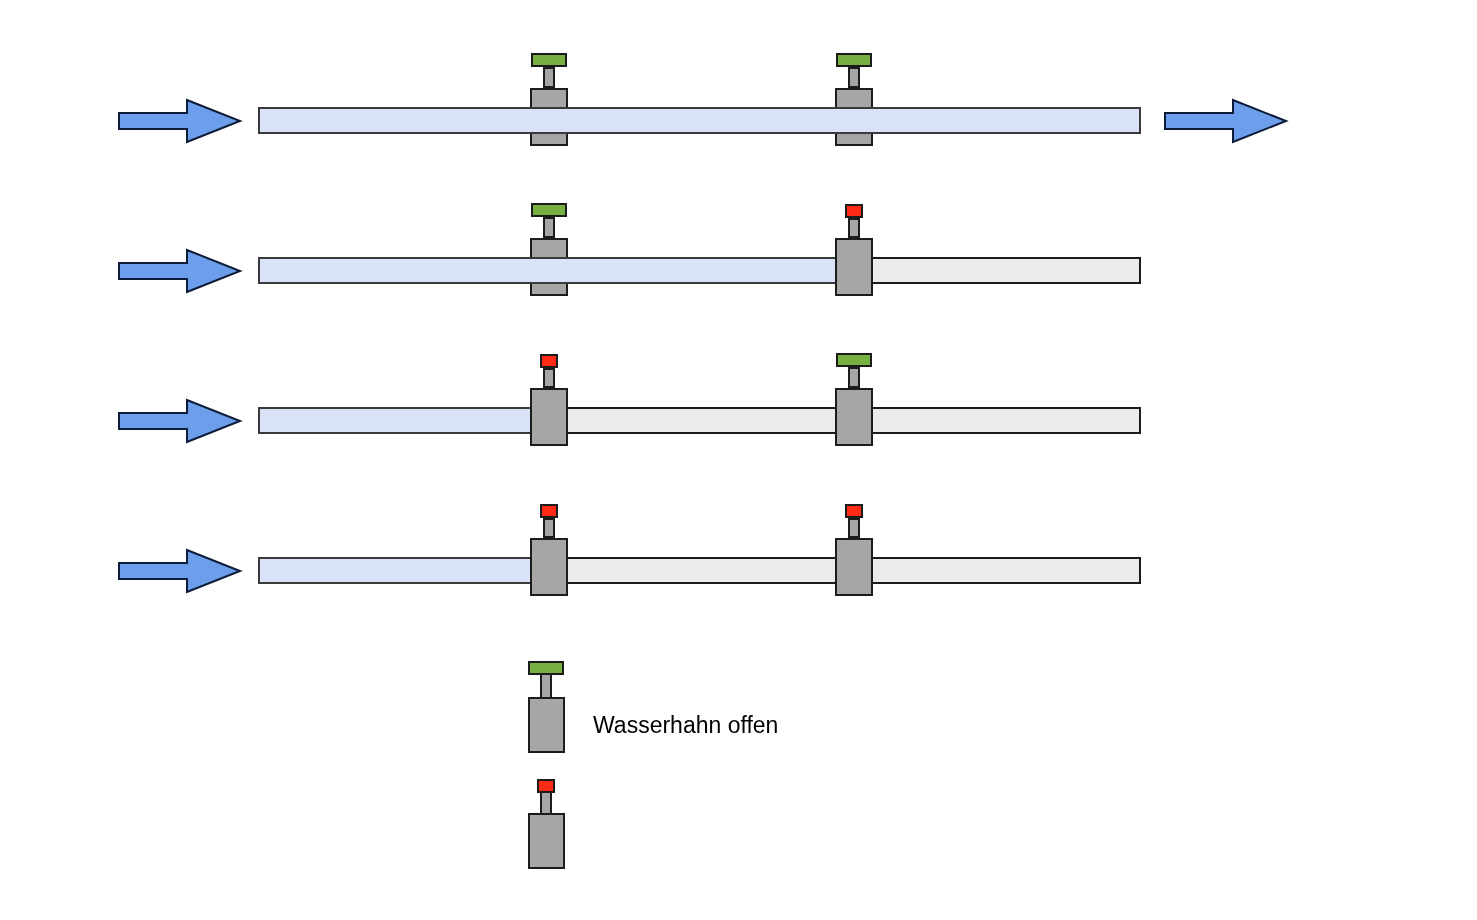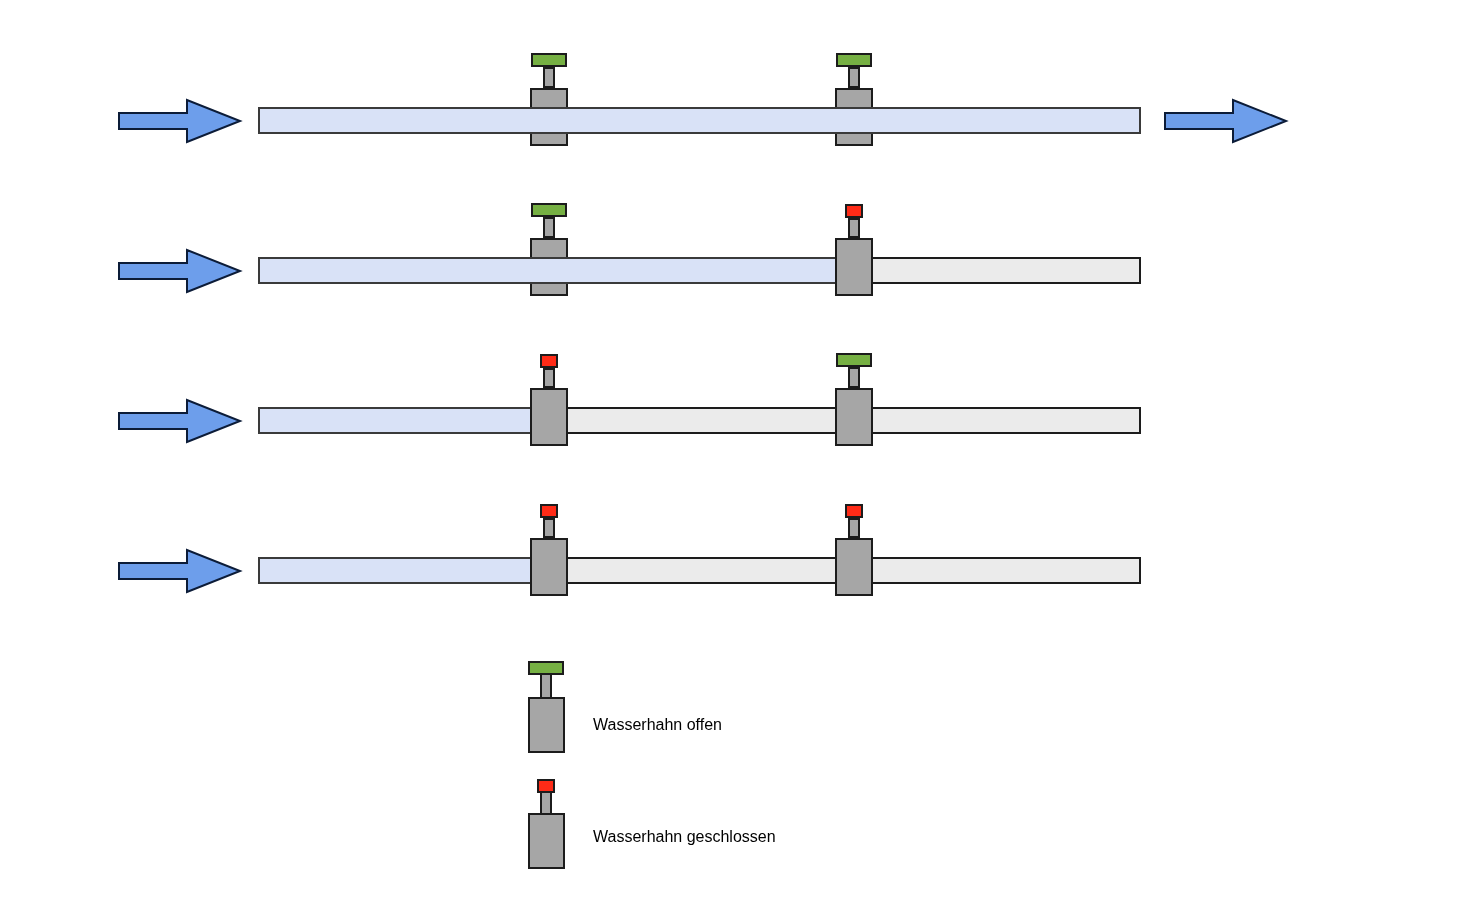--- a/index.html
+++ b/index.html
@@ -28,40 +28,39 @@
   .water-pipe{background:var(--water);border-color:#3a3a3a;}
   .empty-pipe{background:var(--empty);border-color:#1c1c1c;}
   .valve-body{background:var(--valve);border:2px solid var(--outline);width:38px;height:58px;}
   .valve-stem{background:var(--valve);border:2px solid var(--outline);width:12px;}
   .cap-open{background:var(--open-cap);border:2px solid var(--outline);width:36px;height:14px;}
   .cap-closed{background:var(--closed-cap);border:2px solid var(--outline);width:18px;height:14px;}
   .arrow{width:125px;height:46px;z-index:2;}
   .arrow svg{display:block;}
   .arrow polygon{fill:var(--arrow-fill);stroke:var(--arrow-stroke);stroke-width:2;stroke-linejoin:miter;}
   .legend-label{
-    font-size:16px;
+    font-size:23px;
     color:var(--text);
     line-height:28px;
     white-space:nowrap;
   }
 </style>
 </head>
 <body>
 
 <div id="canvas">
 
   <div class="abs cap-open" style="left:528px;top:661px;"></div>
   <div class="abs valve-stem" style="left:540px;top:673px;height:26px;"></div>
   <div class="abs valve-body" style="left:528px;top:697px;width:37px;height:56px;"></div>
   <div class="abs legend-label" style="left:593px;top:711px;">Wasserhahn offen</div>
 
   <div class="abs cap-closed" style="left:537px;top:779px;"></div>
   <div class="abs valve-stem" style="left:540px;top:791px;height:24px;"></div>
   <div class="abs valve-body" style="left:528px;top:813px;width:37px;height:56px;"></div>
-  <div class="abs legend-label" style="left:593px;top:823px;">Wasserhahn geschlossen</div>
 <div class="abs arrow" style="left: 118px; top: 98px; width: 125px; height: 46px; z-index: 2;">
       <svg width="125" height="46" viewBox="0 0 125 46">
         <polygon points="1,15 69,15 69,2 122,23 69,44 69,31 1,31"></polygon>
       </svg>
     </div>
     <div class="abs pipe water-pipe" style="left: 258px; top: 107px; width: 883px; height: 27px; z-index: 2;"></div>
     <div class="abs valve-body" style="left: 530px; top: 88px; width: 38px; height: 58px; z-index: 1;"></div>
     <div class="abs valve-stem" style="left: 543px; top: 67px; width: 12px; height: 21px; z-index: 1;"></div>
     <div class="abs cap-open" style="left: 531px; top: 53px; width: 36px; height: 14px; z-index: 2;"></div>
     <div class="abs valve-body" style="left: 835px; top: 88px; width: 38px; height: 58px; z-index: 1;"></div>

